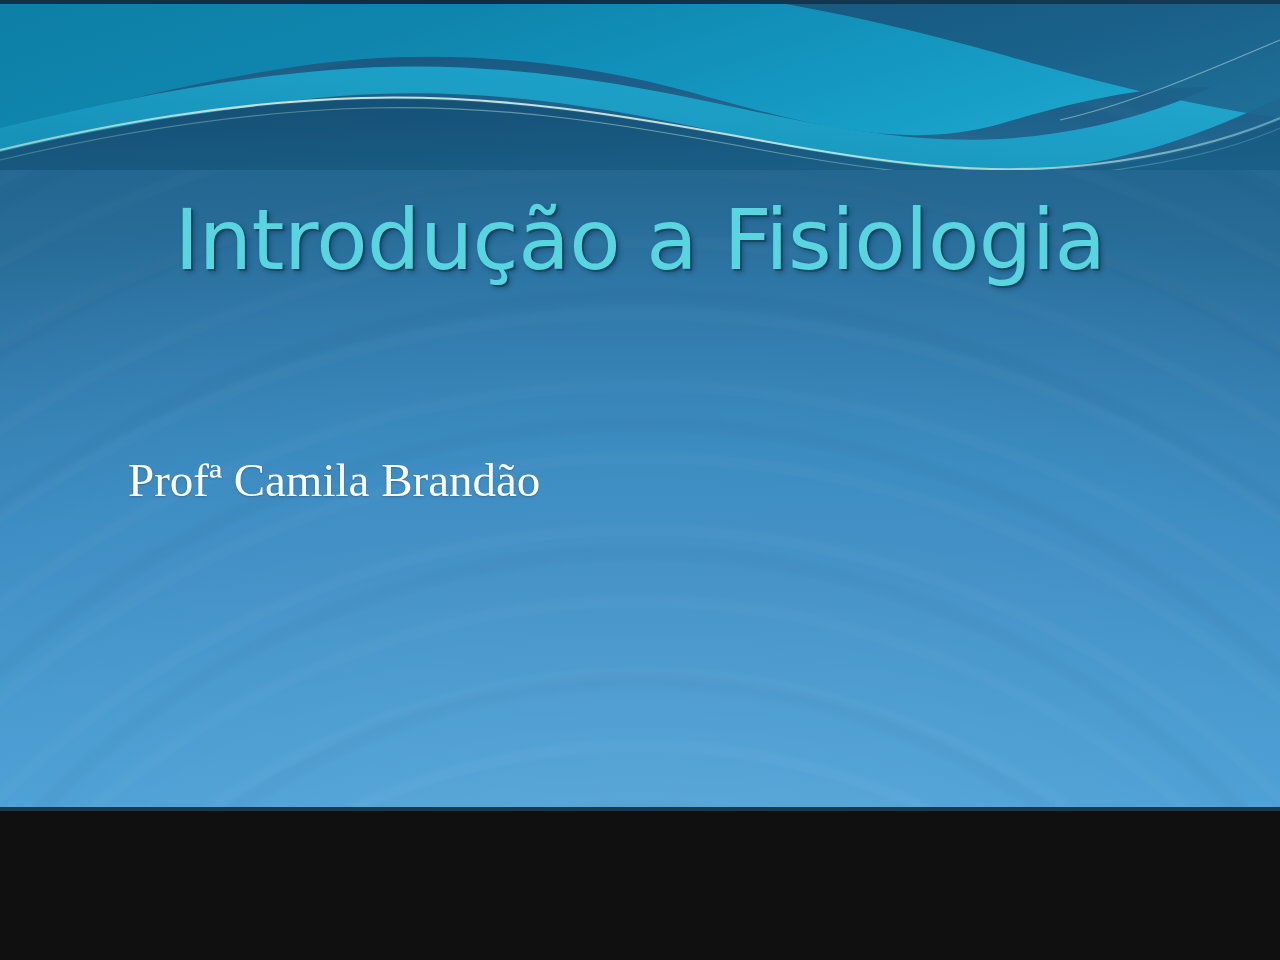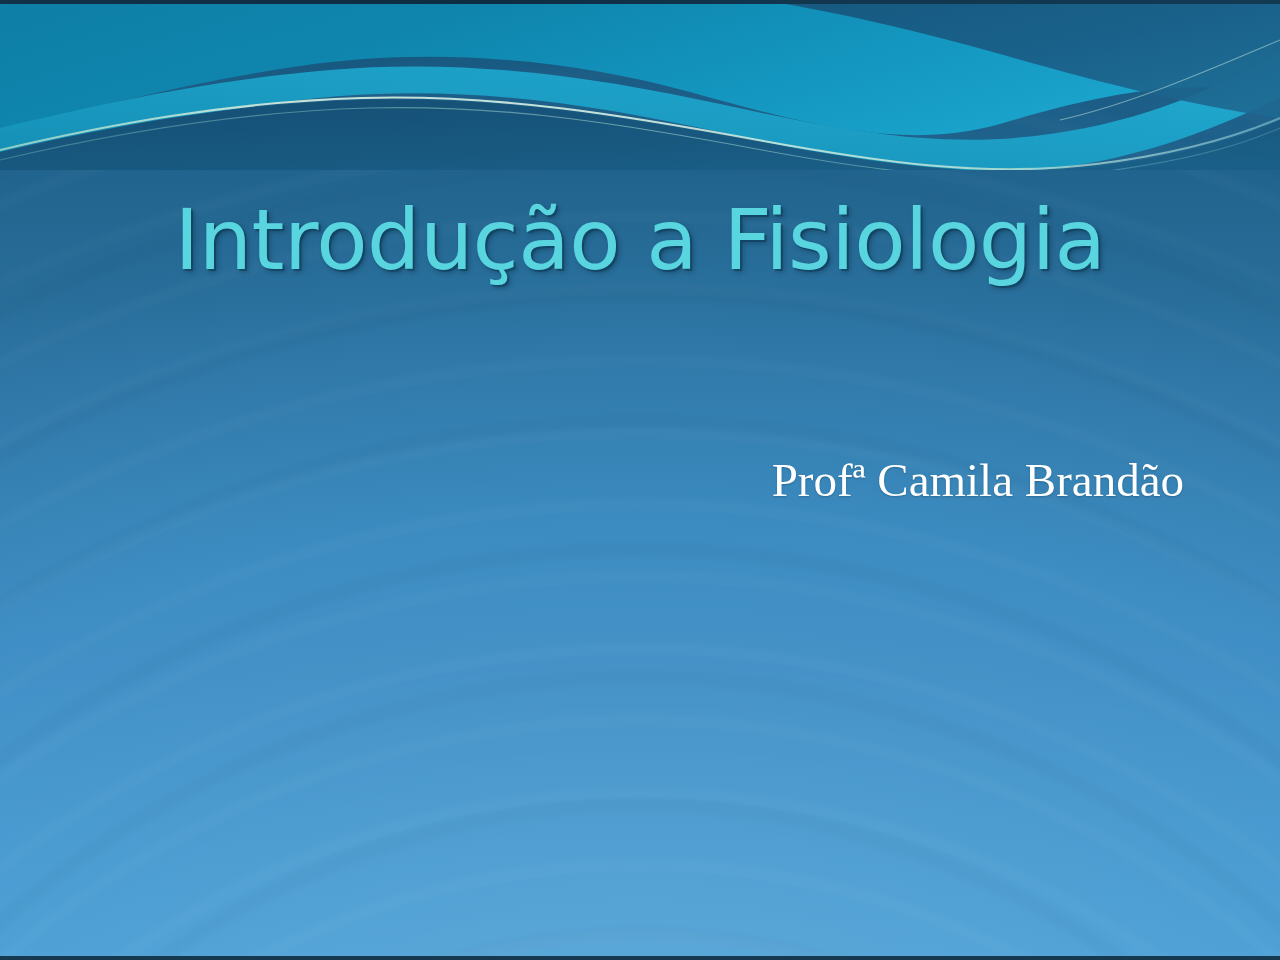--- a/index.html
+++ b/index.html
@@ -3,21 +3,21 @@
 <meta charset="utf-8">
 <style>
   html, body {
     margin: 0;
     padding: 0;
     background: #101010;
   }
   #slide {
     position: relative;
     width: 1280px;
-    height: 960px;
+    height: 811px;
     overflow: hidden;
     font-family: "Liberation Sans", sans-serif;
     background: #1d4ed8;
   }
 
   
   .bg-base {
     position: absolute;
     inset: 0;
     background: linear-gradient(180deg,
@@ -124,21 +124,21 @@
     text-shadow:
        2px 2px 0px rgba(12,58,86,0.55),
        3px 3px 5px rgba(9,44,68,0.45);
     white-space: nowrap;
   }
   .subtitle-box {
     position: absolute;
     left: 128px;
     top: 452px;
     width: 1056px;
-    text-align: right;
+    text-align: left;
     padding-right: 14px;
   }
   .subtitle {
     margin: 0;
     font-family: "Liberation Serif", "DejaVu Serif", serif;
     font-size: 47px;
     line-height: 1.2;
     font-weight: 400;
     color: #FFFFFF;
     text-shadow: 0 1px 2px rgba(10,45,70,0.30);

